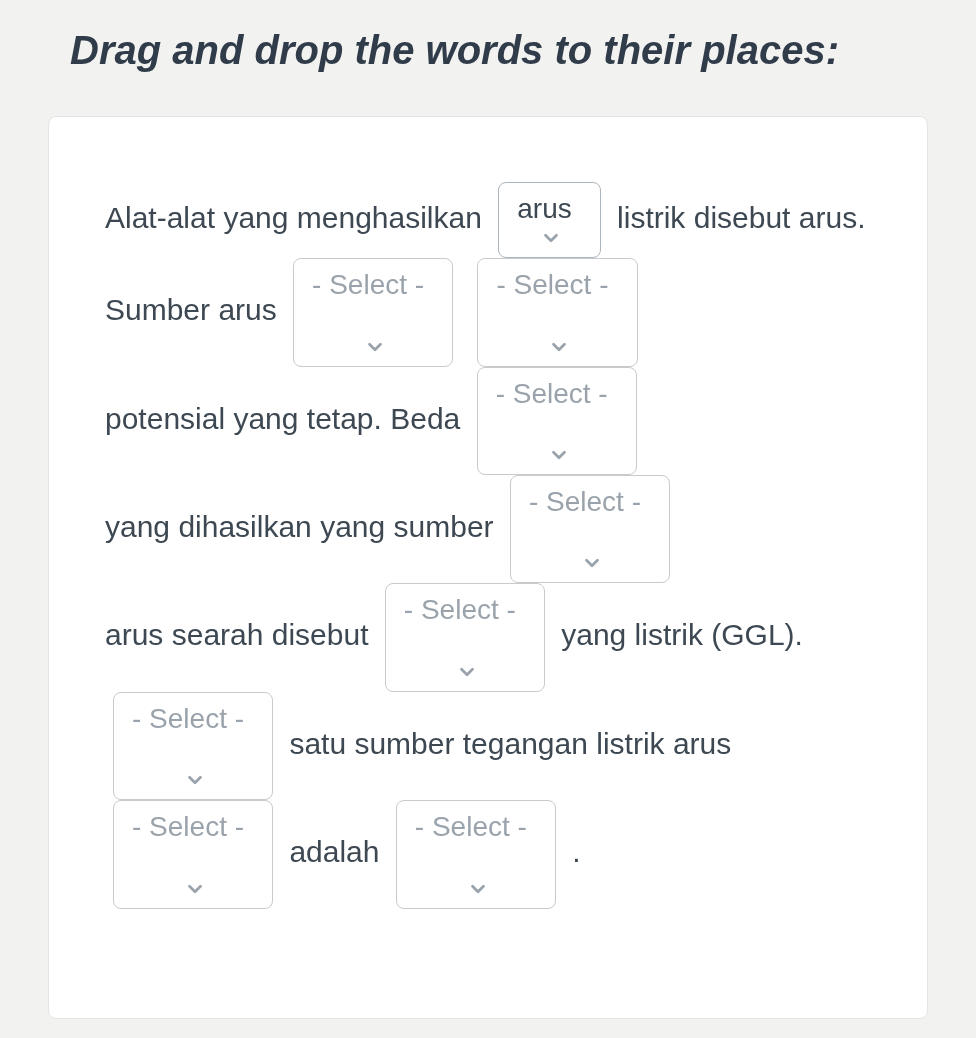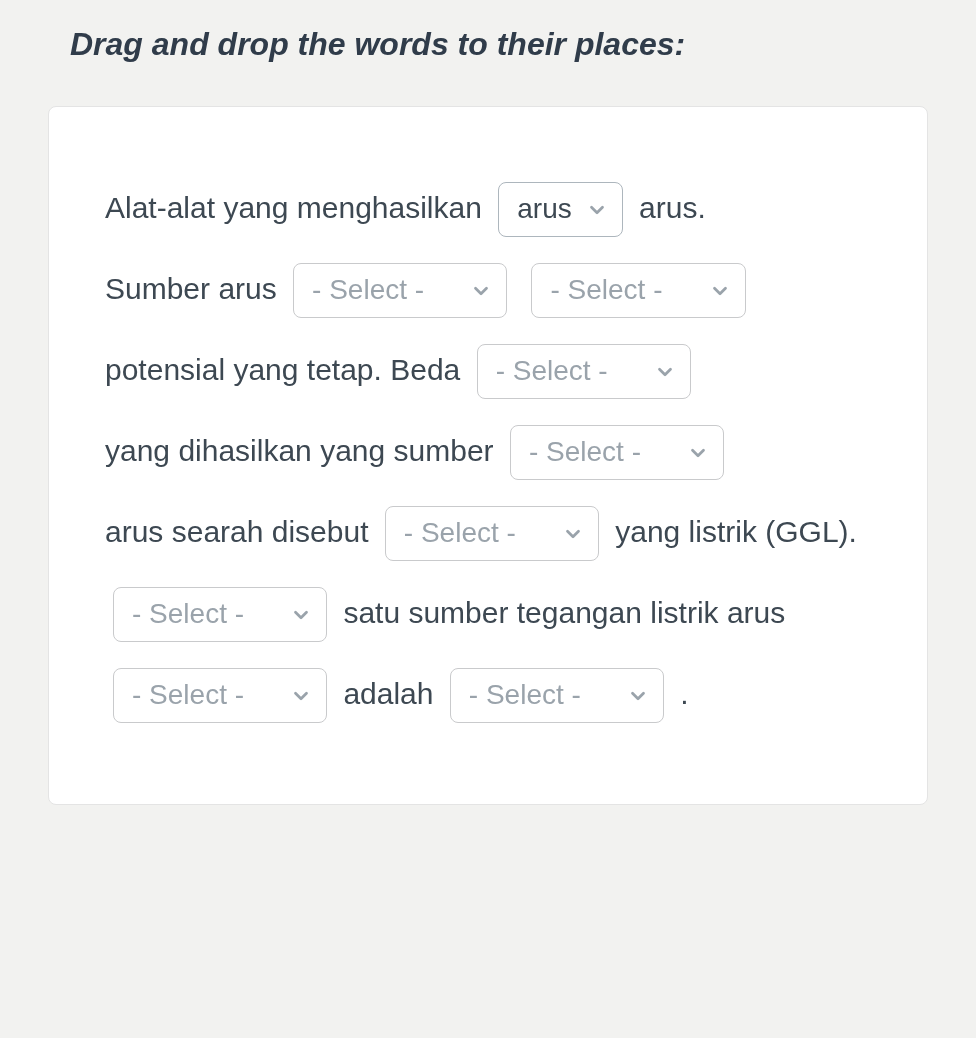--- a/index.html
+++ b/index.html
@@ -5,32 +5,32 @@
     * { box-sizing: border-box; margin: 0; padding: 0; }
     body {
       font-family: -apple-system, BlinkMacSystemFont, "Segoe UI", Helvetica, Arial, sans-serif;
       background: #f2f2f0;
       width: 976px;
       min-height: 1038px;
       padding: 0;
     }
     .header {
       padding: 24px 70px 40px 70px;
-      font-size: 32px;
+      font-size: 40px;
       font-weight: 700;
       font-style: italic;
       color: #303c4a;
       line-height: 1.3;
     }
     .card {
       background: #ffffff;
       border: 1px solid #e4e4e4;
       border-radius: 8px;
       margin: 0 48px;
-      padding: 60px 56px 70px 56px;
+      padding: 60px 56px 109px 56px;
     }
     .content {
       font-size: 30px;
       color: #3d4852;
       line-height: 2.7;
     }
     .word {
       display: inline;
       white-space: nowrap;
     }
@@ -43,20 +43,21 @@
       padding: 8px 14px 8px 18px;
       margin: 0 8px;
       font-size: 28px;
       vertical-align: middle;
       background: #fff;
       cursor: pointer;
       line-height: 1.3;
       min-height: 48px;
       position: relative;
       white-space: nowrap;
+      flex-direction: column;
     }
     .select.light {
       border-color: #c9cacc;
       gap: 32px;
     }
     .select .value {
       color: #3d4852;
       margin-right: 14px;
     }
     .select .placeholder {
@@ -79,20 +80,21 @@
     <span class="word">Alat-alat yang menghasilkan</span>
     <span class="select">
       <span class="value">arus</span>
       <span class="chevron">
         <svg width="22" height="22" viewBox="0 0 24 24" fill="none" stroke="#9aa3ab" stroke-width="3" stroke-linecap="round" stroke-linejoin="round">
             <polyline points="6 9 12 15 18 9"></polyline>
           </svg>
       </span>
     </span>
 
+    <span class="word">listrik disebut</span>
     <span class="word">arus.</span>
 
     <span class="word">Sumber arus</span>
     <span class="select light">
       <span class="placeholder">- Select -</span>
       <span class="chevron">
         <svg width="22" height="22" viewBox="0 0 24 24" fill="none" stroke="#9aa3ab" stroke-width="3" stroke-linecap="round" stroke-linejoin="round">
             <polyline points="6 9 12 15 18 9"></polyline>
           </svg>
       </span>

